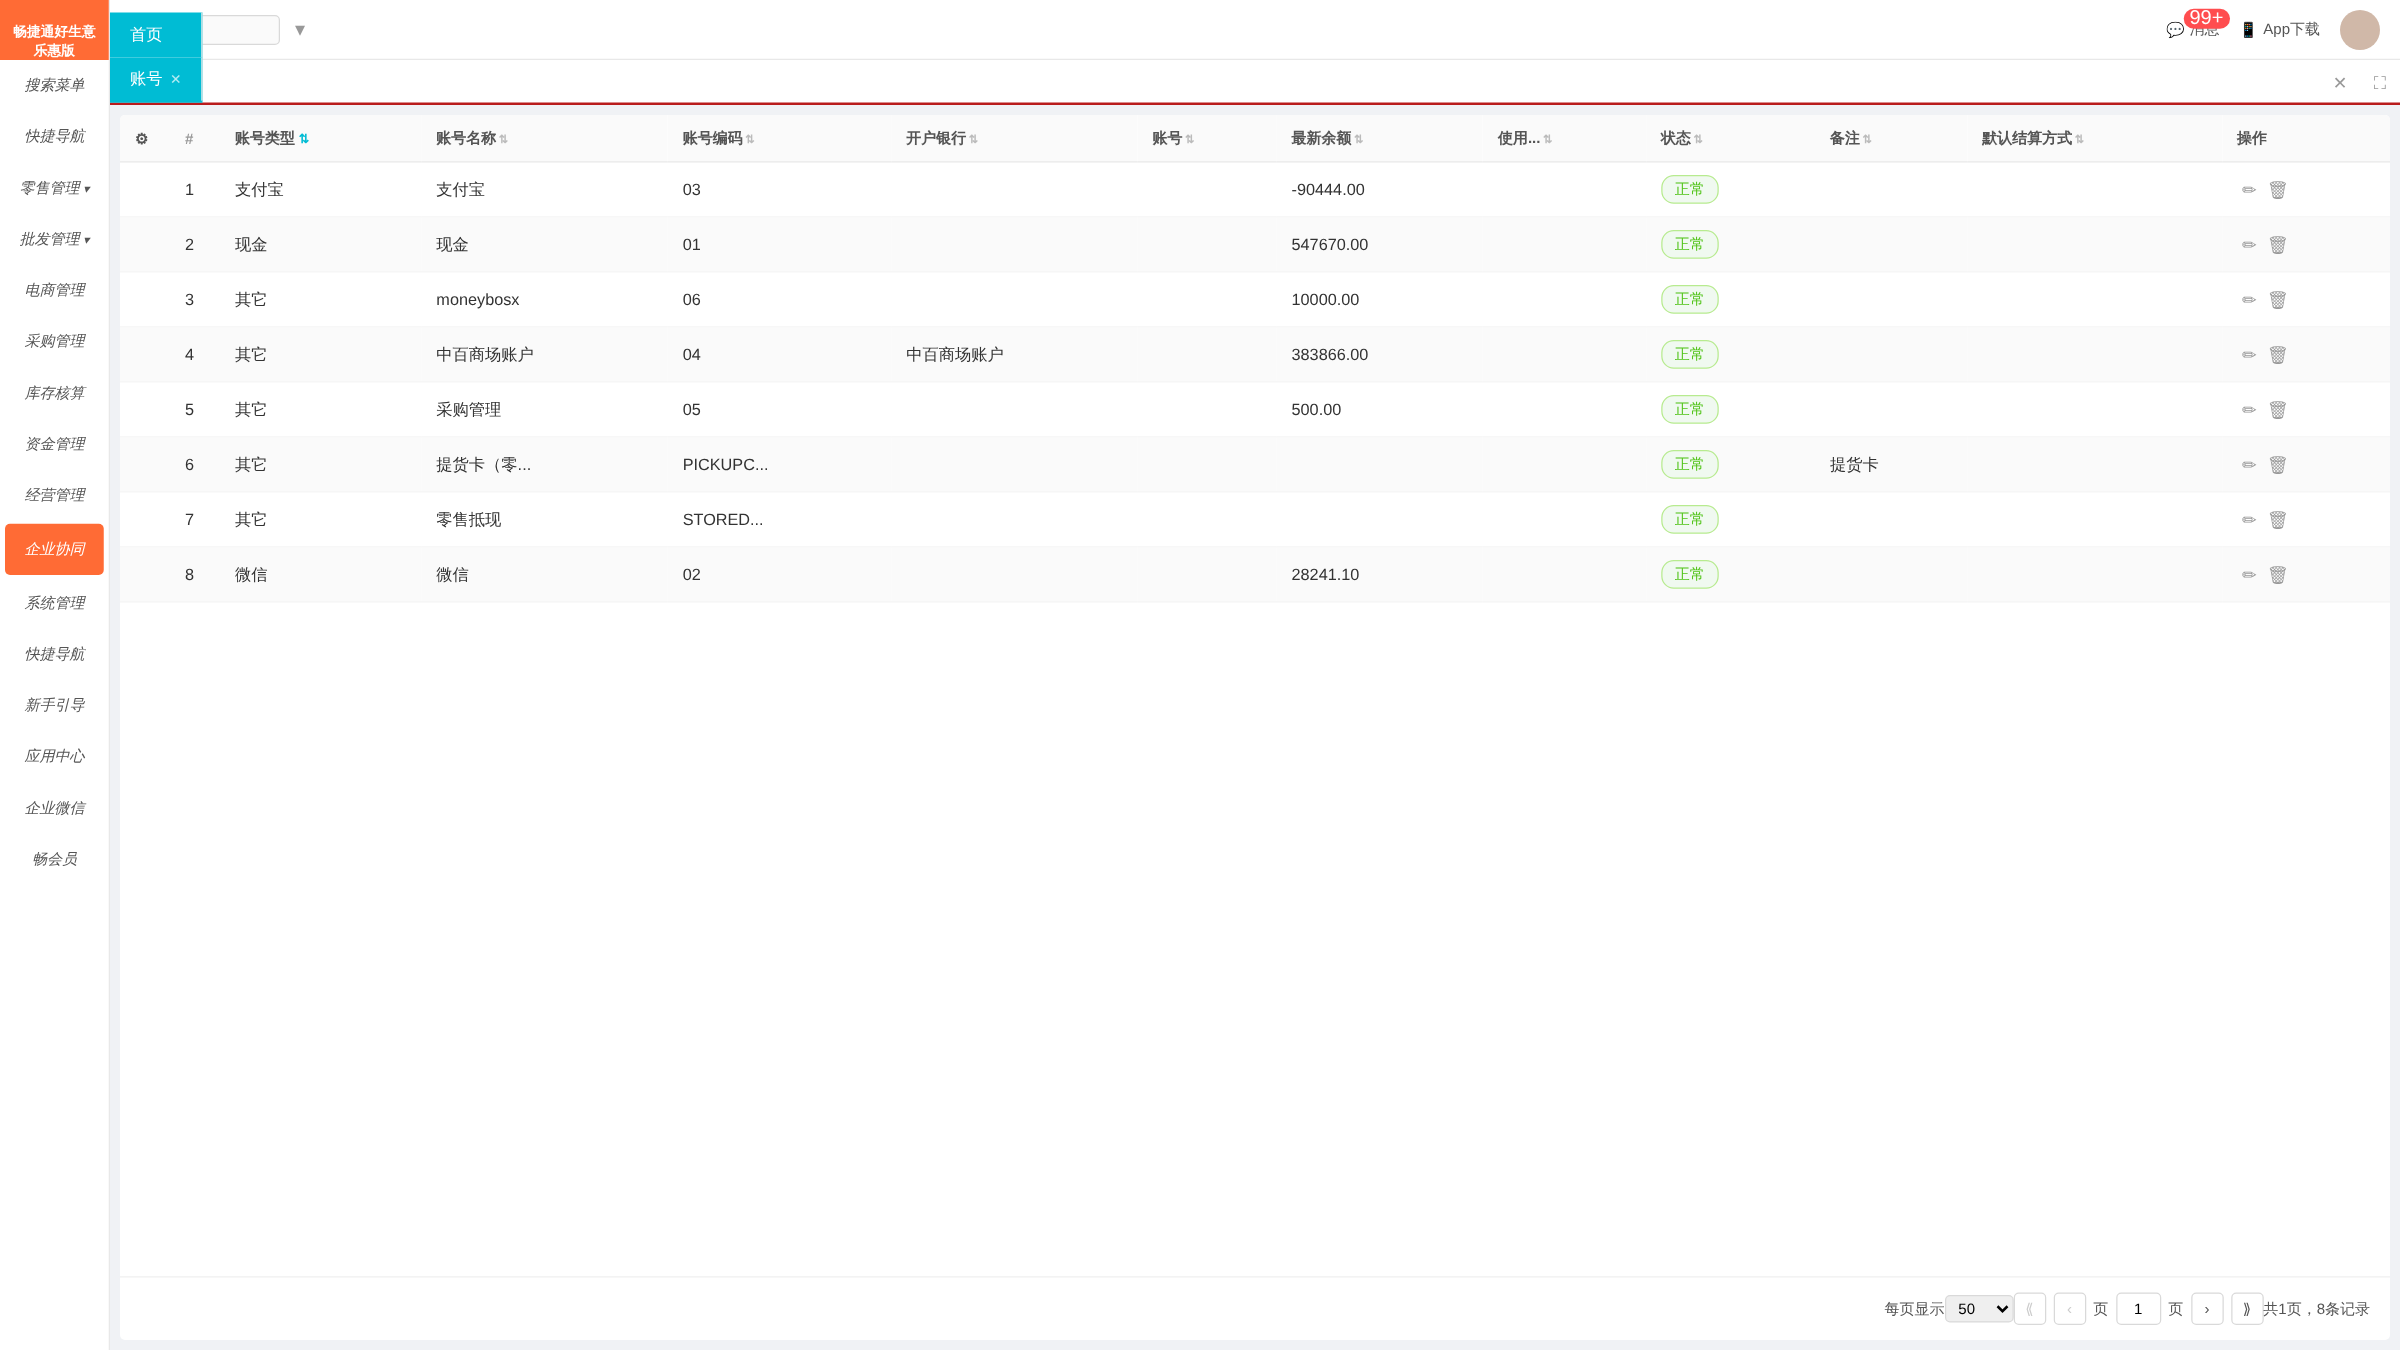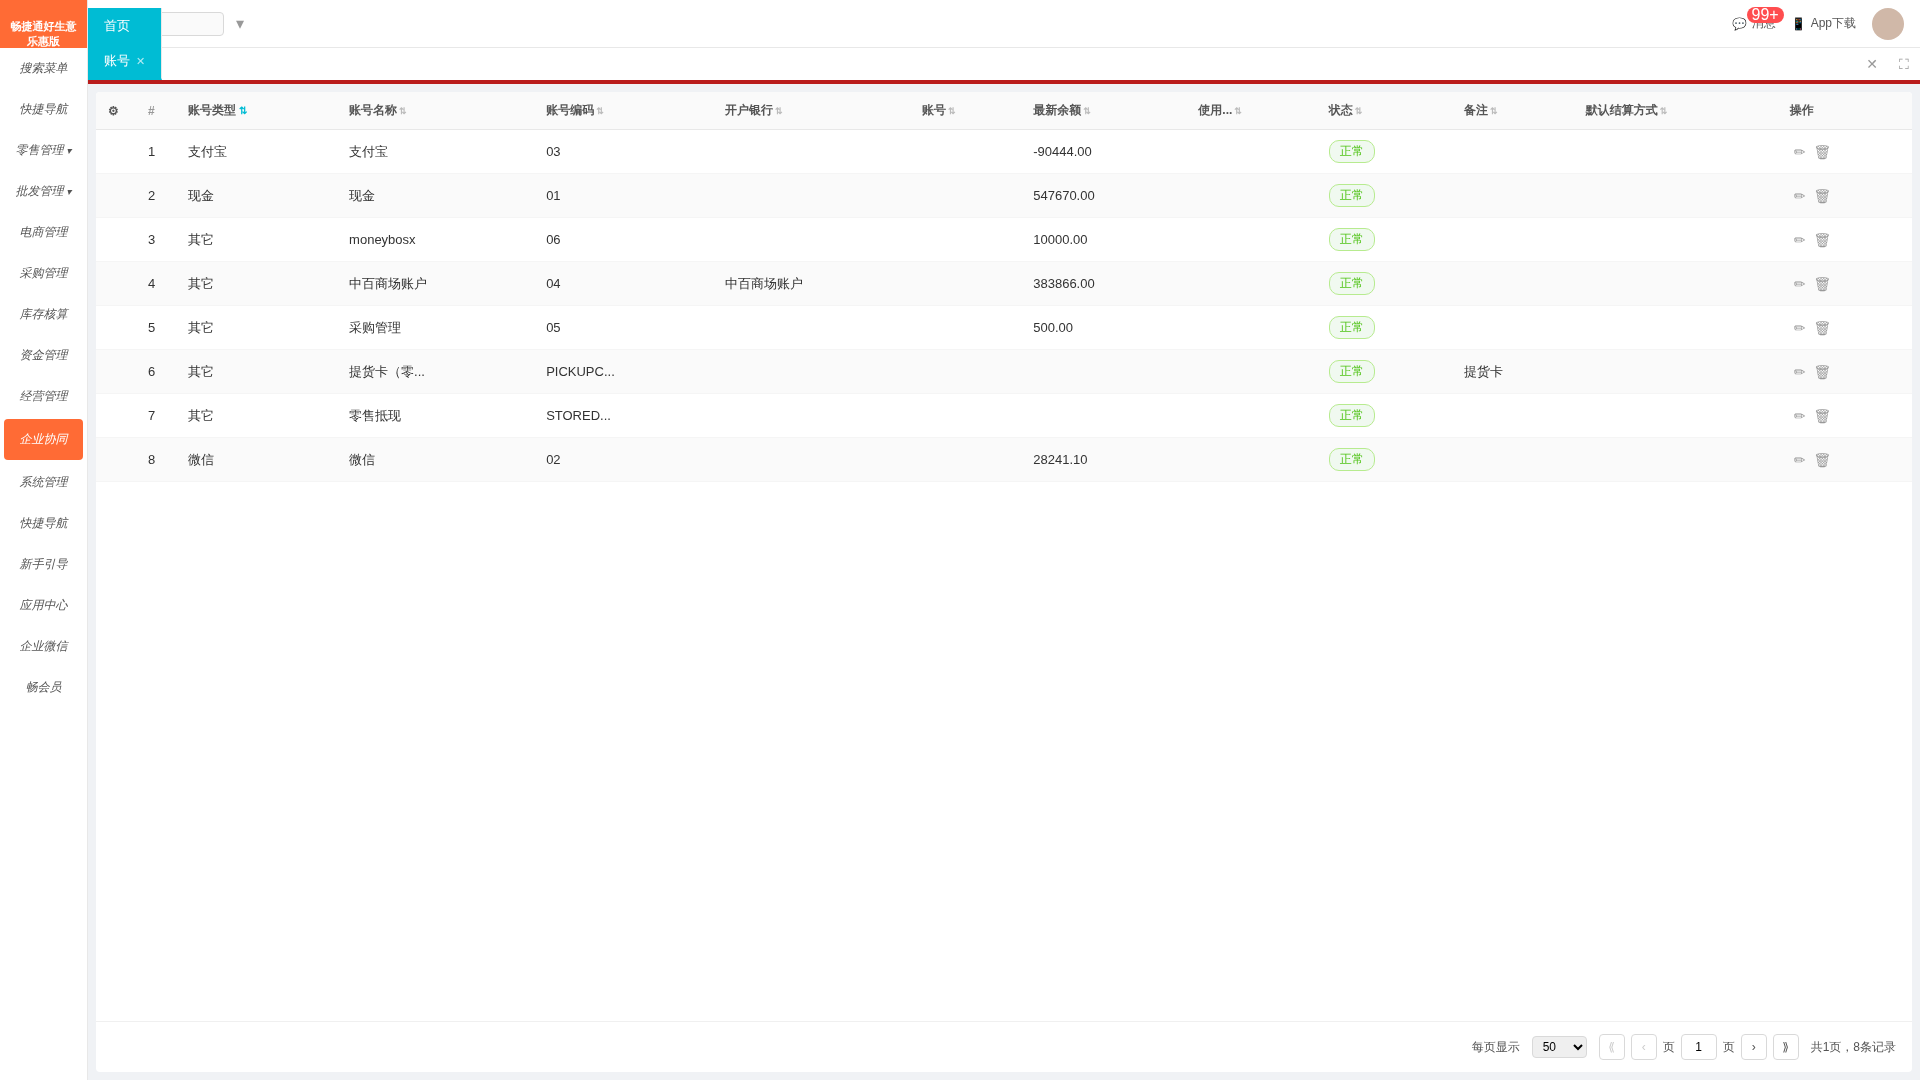--- a/index.html
+++ b/index.html
@@ -76,21 +76,21 @@
       padding: 0 5px; min-width: 16px; height: 16px; display: flex; align-items: center; justify-content: center;
       position: absolute; top: -8px; right: -8px;
     }
     .app-download { display: flex; align-items: center; gap: 4px; cursor: pointer; font-size: 12px; color: #555; }
     .avatar { width: 32px; height: 32px; border-radius: 50%; background: #d0b8a8; cursor: pointer; }
 
     
     .tab-bar {
       height: 36px;
       background: #fff;
-      border-bottom: 4px solid #b91c1c;
+      border-bottom: 2px solid #b91c1c;
       display: flex;
       align-items: flex-end;
       padding: 0 0 0 0;
       flex-shrink: 0;
     }
     .tab {
       height: 36px;
       padding: 0 16px;
       display: flex;
       align-items: center;
@@ -170,21 +170,20 @@
     .gear-col { width: 40px; }
     .num-col { width: 40px; color: #999; }
 
     
     .page-footer {
       padding: 12px 16px;
       display: flex;
       align-items: center;
       justify-content: flex-end;
       border-top: 1px solid #f0f0f0;
-      gap: 12px;
       font-size: 12px;
       color: #555;
       flex-shrink: 0;
     }
     .per-page-select {
       border: 1px solid #d9d9d9; border-radius: 4px; padding: 2px 6px; font-size: 12px; cursor: pointer;
     }
     .pagination { display: flex; align-items: center; gap: 6px; }
     .page-btn {
       width: 26px; height: 26px; border: 1px solid #d9d9d9; border-radius: 4px; background: #fff;

